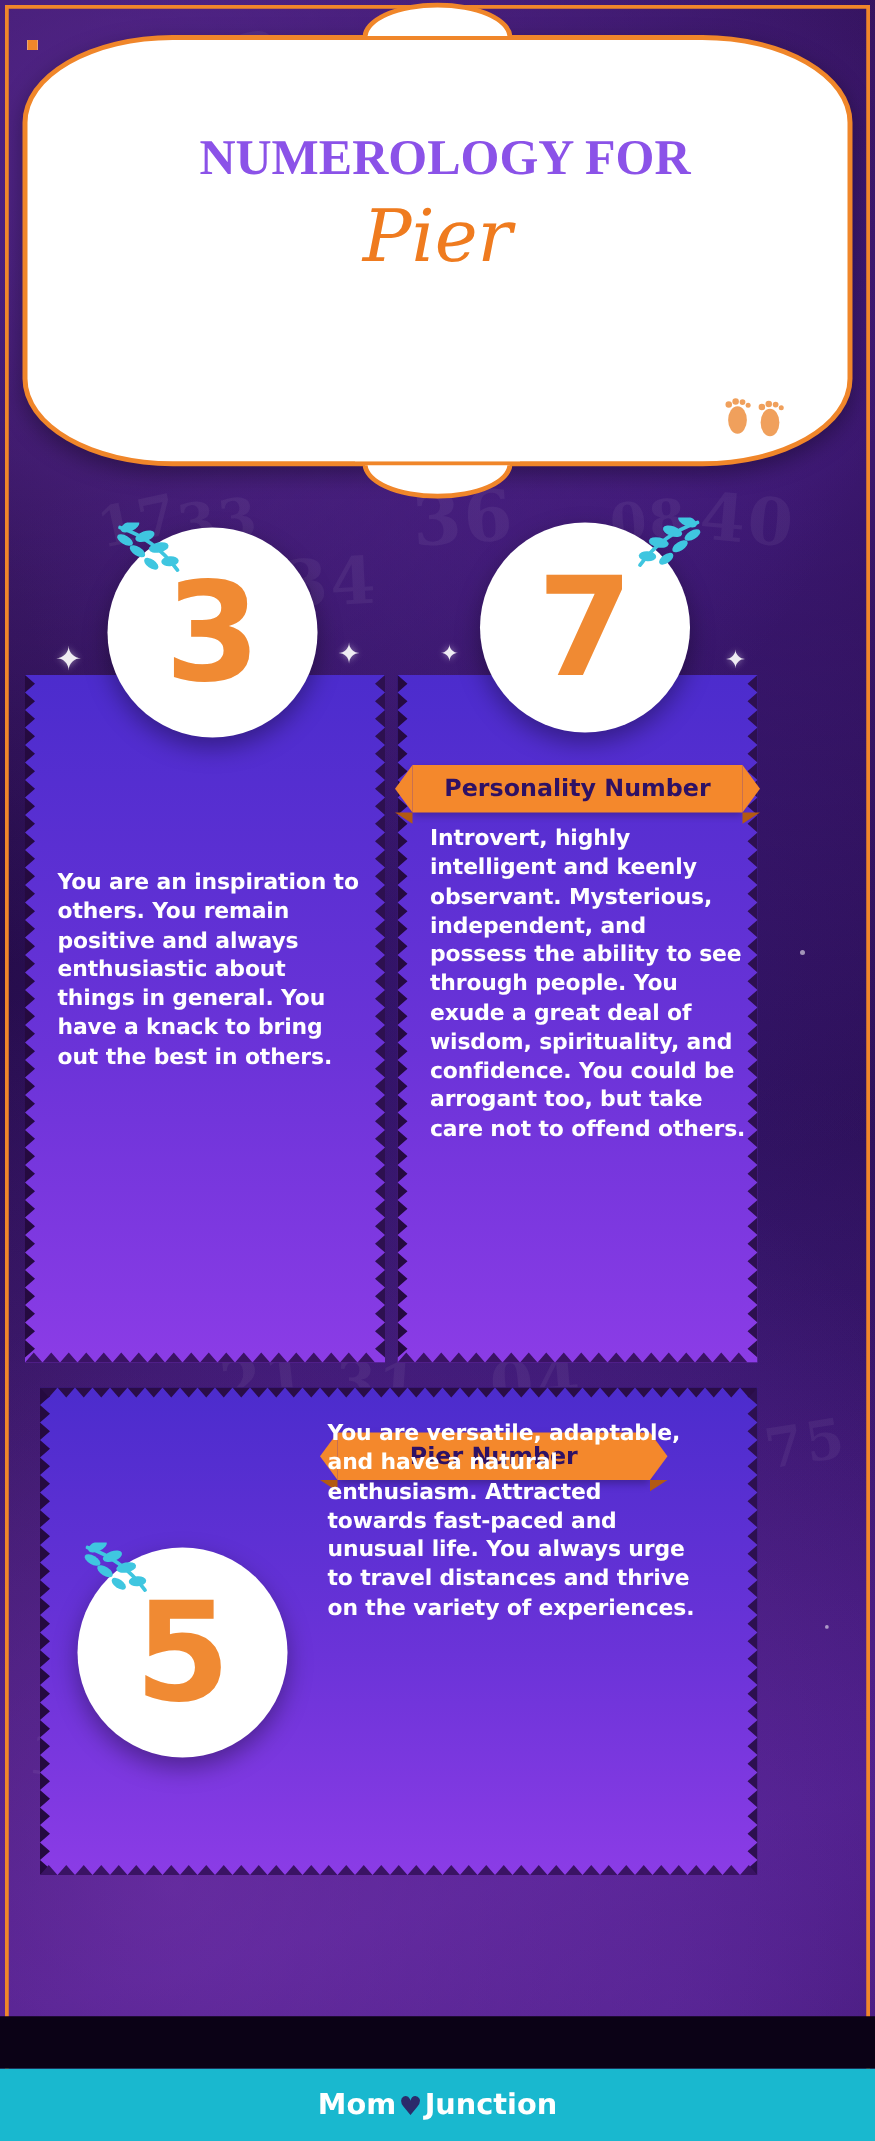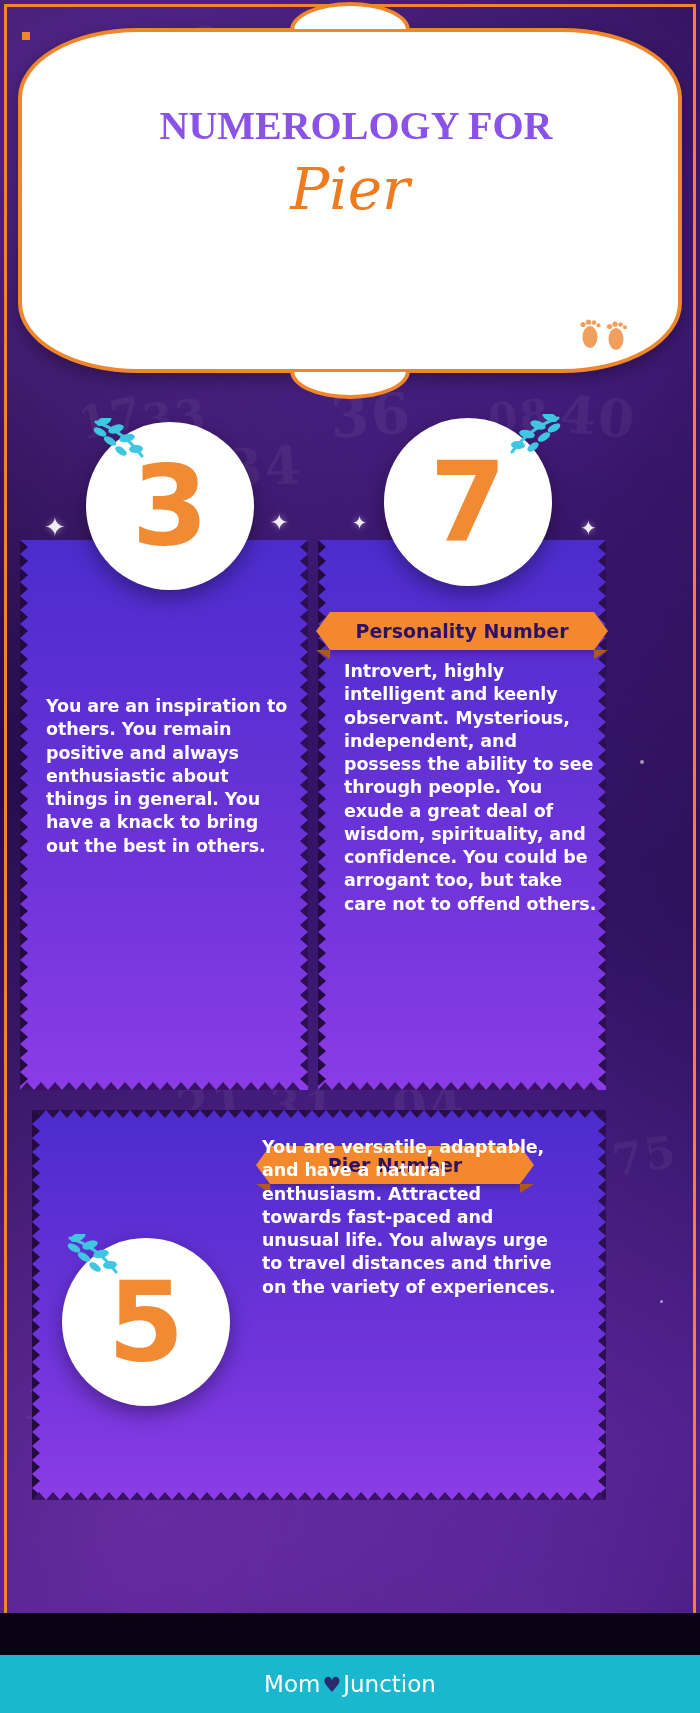--- a/index.html
+++ b/index.html
@@ -257,21 +257,21 @@
     height: 58px;
     background: #19b8cf;
     display: flex;
     align-items: center;
     justify-content: center;
     z-index: 20;
   }
   .footer-logo {
     font-family: "DejaVu Sans", sans-serif;
     font-size: 23px;
-    font-weight: 400;
+    font-weight: 700;
     color: #ffffff;
     display: flex;
     align-items: center;
     gap: 2px;
   }
   .footer-logo .heart { color:#2b2b6b; font-size: 21px; position:relative; top:1px; }
   .footer-strip {
     position:absolute; left:0; right:0; bottom:58px; height:42px;
     background:#0b0216;
     z-index:19;

